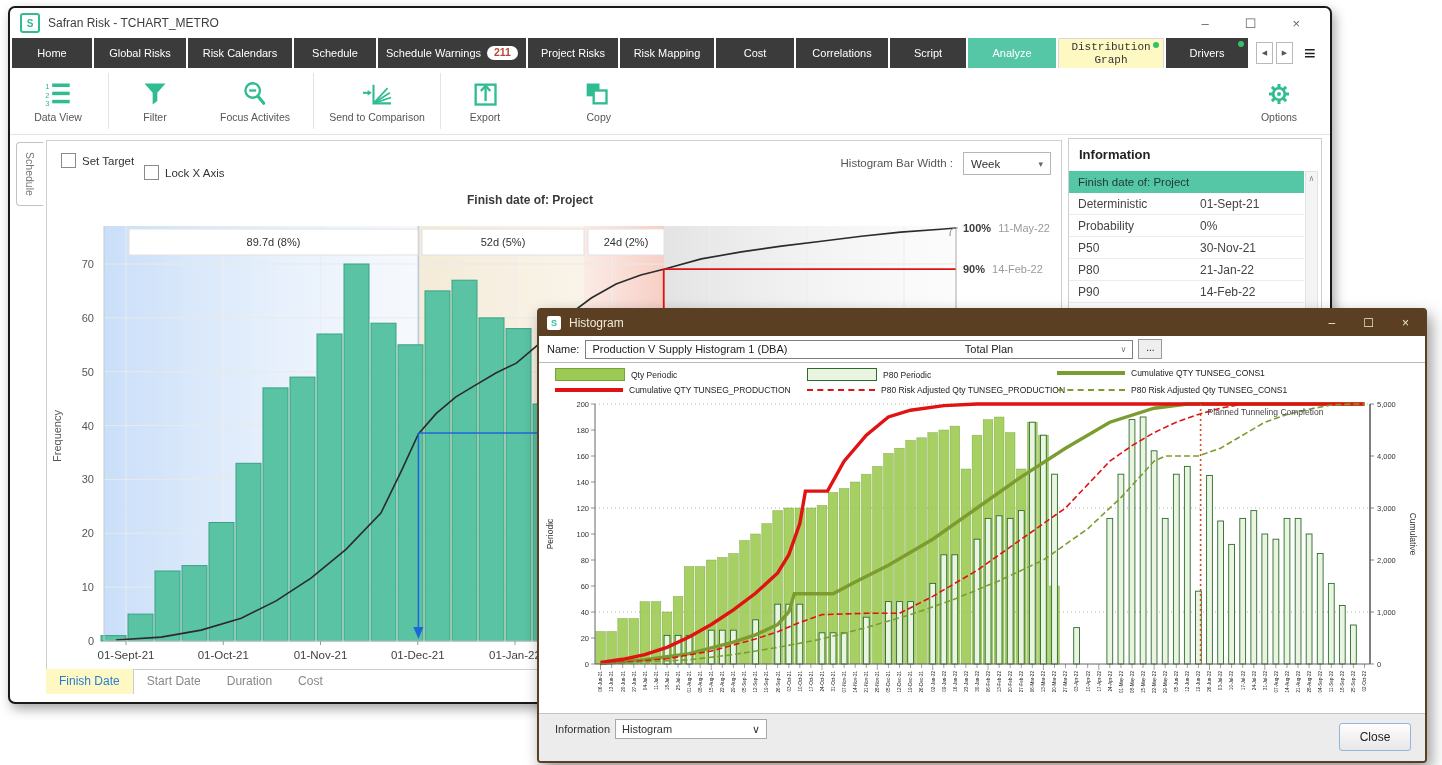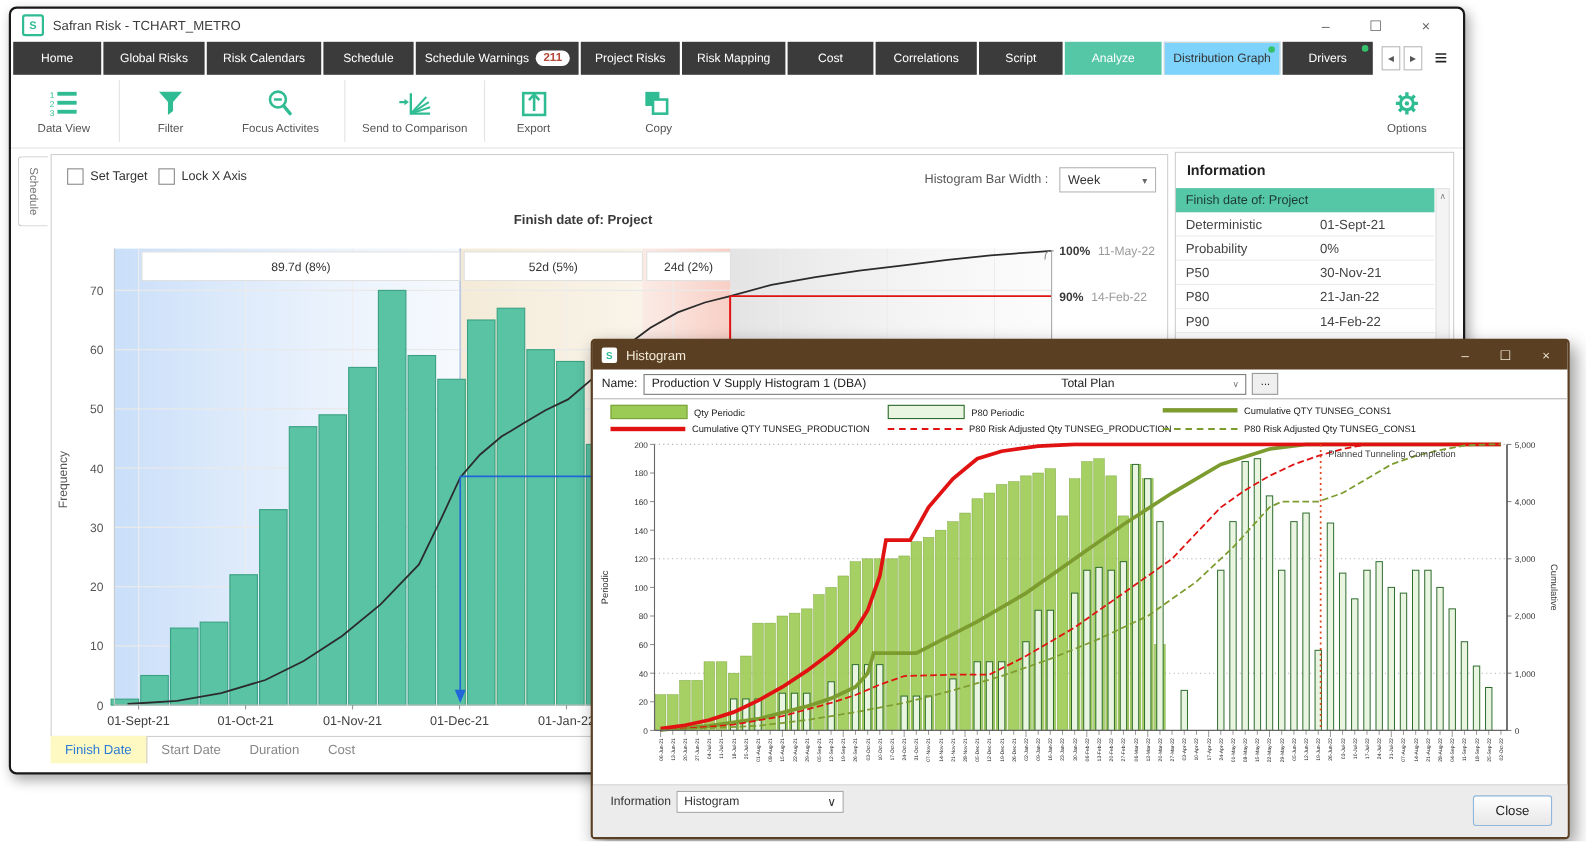--- a/index.html
+++ b/index.html
@@ -6,21 +6,21 @@
   #root{position:relative;width:1442px;height:765px;overflow:hidden;background:#fff;}
   
   .mwin{position:absolute;left:8px;top:6px;width:1320px;height:694px;background:#fff;border:2px solid #191919;border-radius:7px;box-shadow:3px 5px 12px rgba(0,0,0,.35);}
   .mtitle{height:26px;display:flex;align-items:center;gap:8px;padding:2px 10px 0;}
   .logo{width:16px;height:16px;border:2px solid #2fbc93;border-radius:3px;color:#2fbc93;font-weight:bold;font-size:10px;display:flex;align-items:center;justify-content:center;background:#fff;}
   .mtitle .t{font-size:12px;color:#3d3d3d;}
   .wctl{margin-left:auto;display:flex;gap:36px;padding-right:20px;color:#666;font-size:13px;}
   #tabbar{display:flex;gap:2px;padding-left:2px;height:30px;margin-top:2px;}
   .tab{flex:0 0 auto;display:flex;align-items:center;justify-content:center;gap:6px;background:#3b3b3b;color:#fff;font-size:11px;position:relative;text-align:center;line-height:1.1;}
   .tab.active{background:#55c6a6;}
-  .tab.light{background:#7dd3fc;color:#333;border:1px solid #d9d9d9;border-bottom:none;}
+  .tab.light{background:#fef9c3;color:#333;border:1px solid #d9d9d9;border-bottom:none;font-family:Liberation Mono, monospace;}
   .dot{position:absolute;top:3px;right:4px;width:6px;height:6px;border-radius:50%;background:#35c06a;}
   .badge{background:#fff;color:#b5483a;font-weight:bold;border-radius:9px;padding:1px 7px;font-size:10.5px;}
   .tabnav{display:flex;align-items:center;gap:3px;margin-left:6px;}
   .navbox{width:15px;height:20px;border:1px solid #b9b9b9;font-size:7px;display:flex;align-items:center;justify-content:center;color:#555;background:#fff;}
   .burger{font-size:20px;color:#222;margin-left:8px;line-height:20px;}
   #toolbar{position:relative;height:66px;border-bottom:1px solid #e3e3e3;display:flex;align-items:center;}
   .tbtn{display:flex;flex-direction:column;align-items:center;justify-content:center;gap:3px;font-size:10.5px;color:#555;height:60px;}
   .tsep{width:1px;background:#e3e3e3;height:56px;margin:0 2px;}
   .tbtn svg{display:block;}
   #optionsbtn{position:absolute;right:16px;top:3px;}
@@ -325,21 +325,21 @@
           <text x="662.5" y="518" text-anchor="middle" font-size="11.5" fill="#3f3f3f">01-Mar-22</text>
           <line x1="759.75" y1="500" x2="759.75" y2="504" stroke="#999"></line>
           <text x="759.75" y="518" text-anchor="middle" font-size="11.5" fill="#3f3f3f">01-Apr-22</text>
           <line x1="857" y1="500" x2="857" y2="504" stroke="#999"></line>
           <text x="857" y="518" text-anchor="middle" font-size="11.5" fill="#3f3f3f">01-May-22</text>
         </svg>
       <div class="cbwrap" style="left:14px;top:12px;">
         <span class="cbbox"></span>
         <span>Set Target</span>
       </div>
-      <div class="cbwrap" style="left:97px;top:12px;text-align:right;">
+      <div class="cbwrap" style="left:97px;top:24px;text-align:right;">
         <span class="cbbox"></span>
         <span>Lock X Axis</span>
       </div>
       <div class="bwlab">Histogram Bar Width :</div>
       <div class="bwsel">
         <span>Week</span>
         <span class="caret">▾</span>
       </div>
       <div class="ptitle">Finish date of: Project</div>
     </div>

